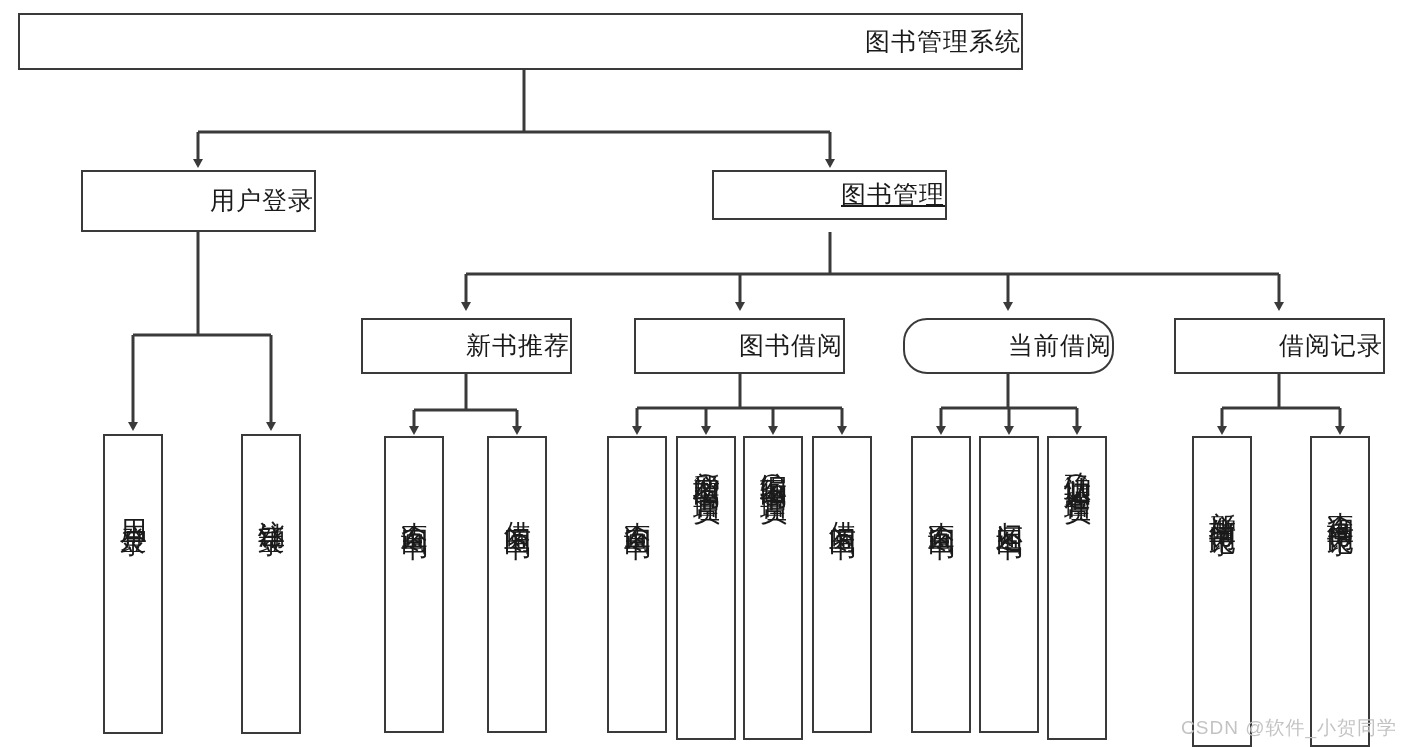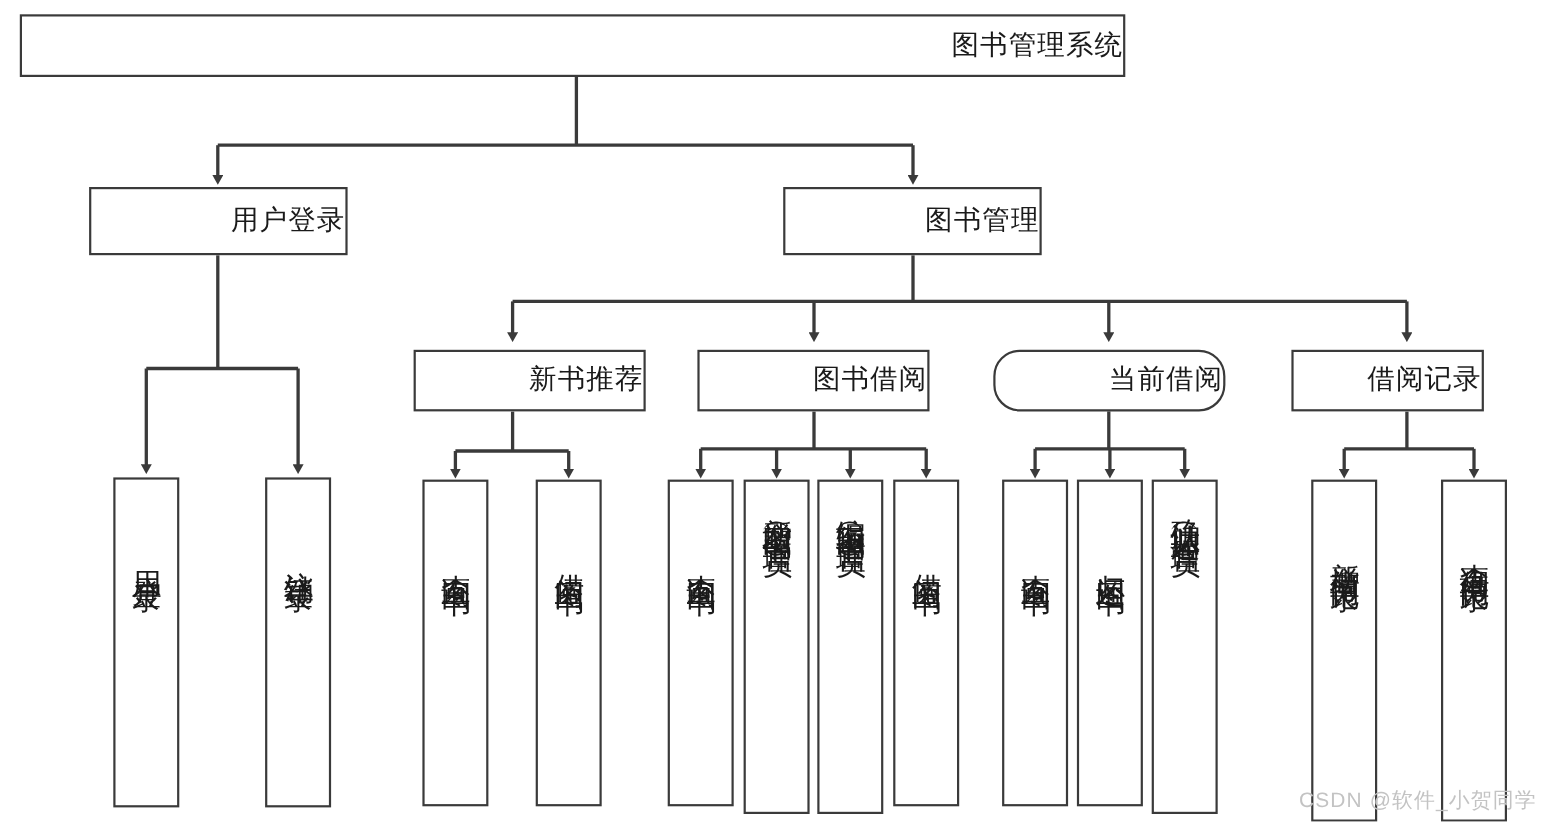--- a/index.html
+++ b/index.html
@@ -140,34 +140,34 @@
     </g>
   </svg>
 
   <div class="node root horiz" style="left:18px; top:13px; width:1005px; height:57px;">
     <span class="node-label">图书管理系统</span>
   </div>
 
   <div class="node horiz" style="left:81px; top:170px; width:235px; height:62px;">
     <span class="node-label">用户登录</span>
   </div>
-  <div class="node horiz" style="left:712px; top:170px; width:235px; height:62px;">
+  <div class="node horiz" style="left:712px; top:170px; width:235px; height:50px;text-decoration:underline;">
     <span class="node-label">图书管理</span>
   </div>
 
-  <div class="node horiz" style="left:361px; top:318px; width:211px; height:56px;margin-left:15px;">
+  <div class="node horiz" style="left:361px; top:318px; width:211px; height:56px;">
     <span class="node-label">新书推荐</span>
   </div>
   <div class="node horiz" style="left:634px; top:318px; width:211px; height:56px;">
     <span class="node-label">图书借阅</span>
   </div>
   <div class="node horiz" style="left:903px; top:318px; width:211px; height:56px;border-radius:24px;">
     <span class="node-label">当前借阅</span>
   </div>
-  <div class="node horiz" style="left:1174px; top:318px; width:175px; height:56px;">
+  <div class="node horiz" style="left:1174px; top:318px; width:211px; height:56px;">
     <span class="node-label">借阅记录</span>
   </div>
 
   <div class="node vert mid" style="left:103px; top:434px; width:60px; height:300px;">
     <span class="node-label">用户登录</span>
   </div>
   <div class="node vert mid" style="left:241px; top:434px; width:60px; height:300px;">
     <span class="node-label">注销登录</span>
   </div>
 

